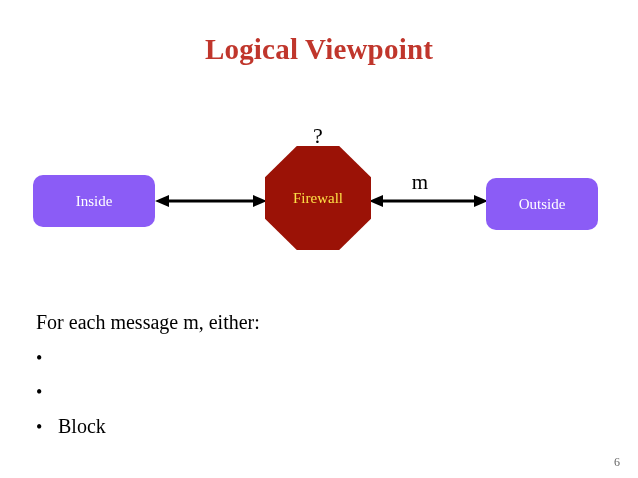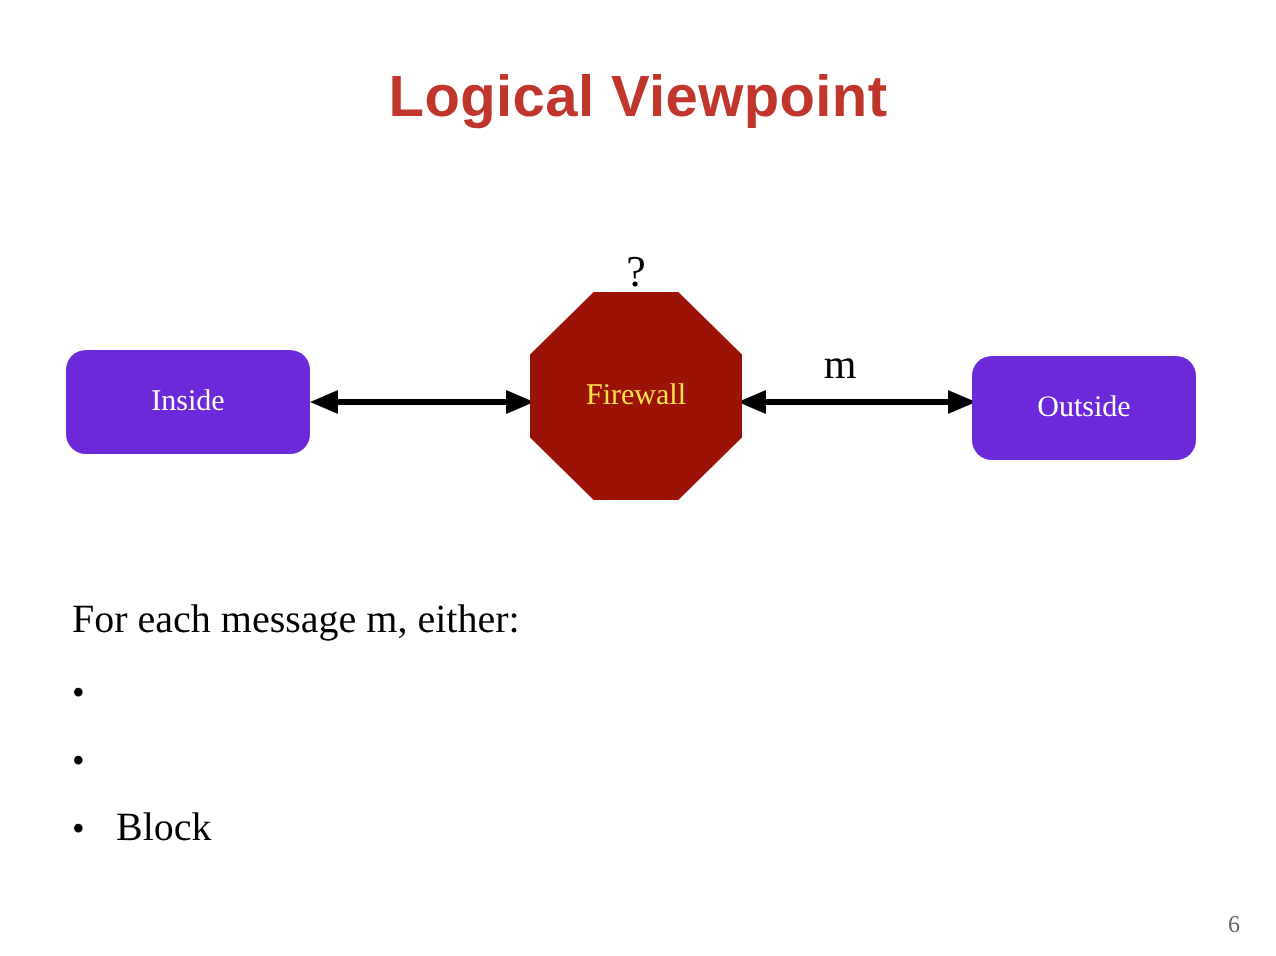--- a/index.html
+++ b/index.html
@@ -20,37 +20,37 @@
     width: 638px;
     height: 478px;
   }
   .title {
     position: absolute;
     left: 0;
     top: 33px;
     width: 638px;
     text-align: center;
     color: #c0362c;
-    font-family: Liberation Sans, sans-serif;
+    font-family: Liberation Serif, serif;
     font-size: 29px;
     font-weight: bold;
     letter-spacing: 0.2px;
   }
 
   
   .diagram {
     position: absolute;
     left: 0;
     top: 110px;
     width: 638px;
     height: 160px;
   }
   .node-box {
     position: absolute;
-    background: #6d28d9;
+    background: #8b5cf6;
     border-radius: 10px;
     color: #ffffff;
     font-family: "Liberation Serif", serif;
     font-size: 15px;
     text-align: center;
     line-height: 52px;
     height: 52px;
   }
   .node-inside {
     left: 33px;
@@ -109,21 +109,21 @@
     position: absolute;
     left: 36px;
     top: 295px;
     width: 580px;
     color: #000000;
   }
   .lead {
     font-family: "Liberation Serif", serif;
     font-size: 20px;
     line-height: 30px;
-    margin: 0 0 6px 0;
+    margin: 12px 0 6px 0;
   }
   .bullet-row {
     display: flex;
     align-items: baseline;
     margin: 0 0 4px 0;
   }
   .bullet-dot {
     width: 22px;
     flex: 0 0 22px;
     font-size: 18px;

